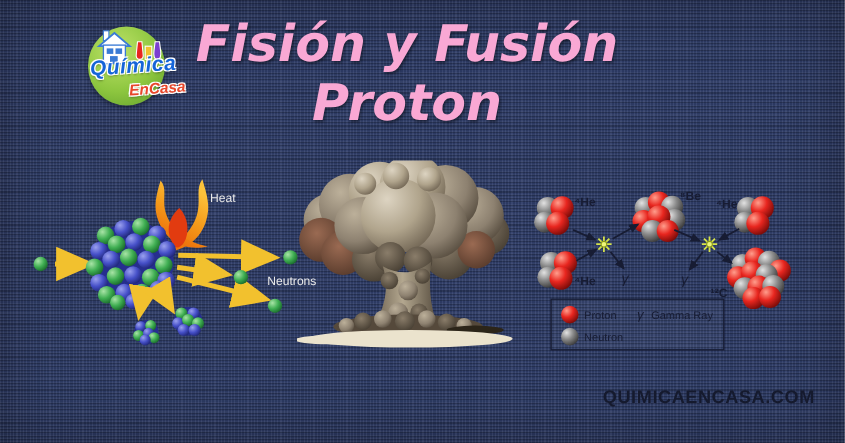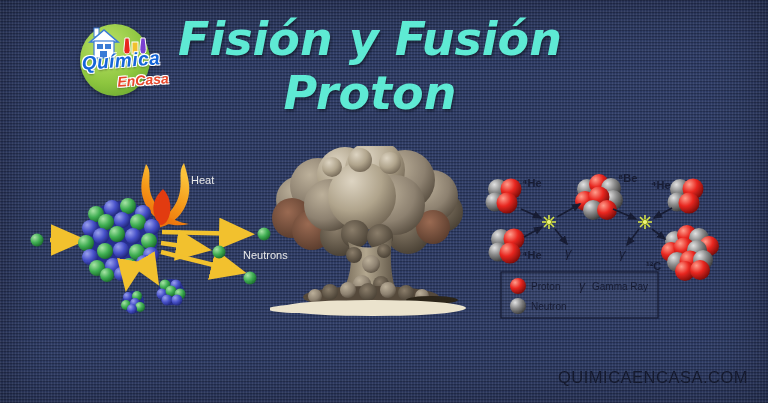--- a/index.html
+++ b/index.html
@@ -36,30 +36,30 @@
     left:42px;top:62px;width:90px;text-align:center;
     font-size:14px;font-weight:bold;font-style:italic;color:#e8472b;
     transform:rotate(-4deg);
     text-shadow:-1px -1px 0 #fff,1px -1px 0 #fff,-1px 1px 0 #fff,1px 1px 0 #fff,0 2px 2px rgba(0,0,0,.35);
   }
 
   
   .title{
     left:168px;top:12px;width:404px;text-align:center;
     font-family:"DejaVu Sans",sans-serif;font-weight:bold;font-style:italic;
-    color:#5eead4;text-shadow:1px 2px 3px rgba(0,0,0,.45);
+    color:#f9a8d4;text-shadow:1px 2px 3px rgba(0,0,0,.45);
     line-height:54px;
   }
   .title .l1{font-size:46px;}
   .title .l2{font-size:46px;}
 
   
   .site{
-    left:548px;top:352px;width:210px;text-align:center;
-    font-size:16.5px;font-weight:normal;letter-spacing:.5px;color:#151a2e;margin-top:16px;
+    left:548px;top:352px;width:210px;
+    font-size:16.5px;font-weight:bold;letter-spacing:.5px;color:#151a2e;
   }
 
   svg{display:block;}
   text{font-family:"Liberation Sans",sans-serif;}
 </style>
 </head>
 <body>
 
 <div class="canvas">
 

